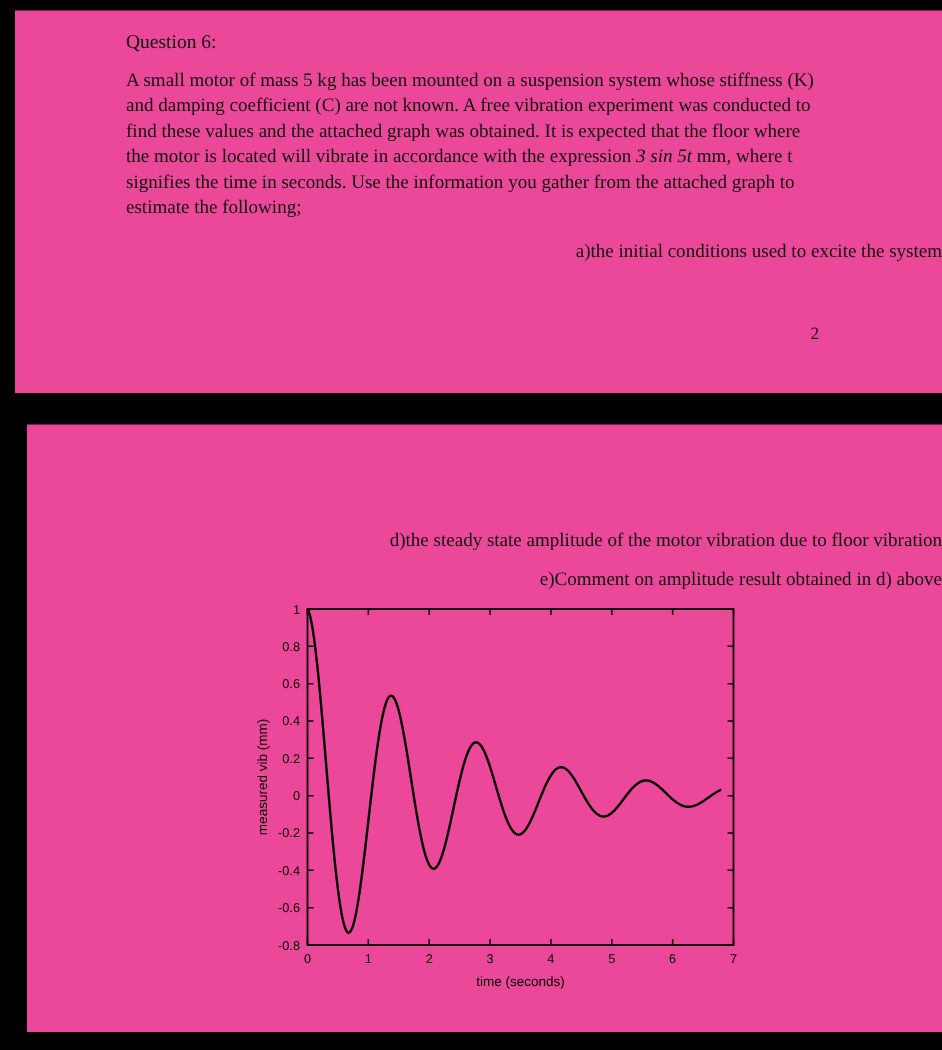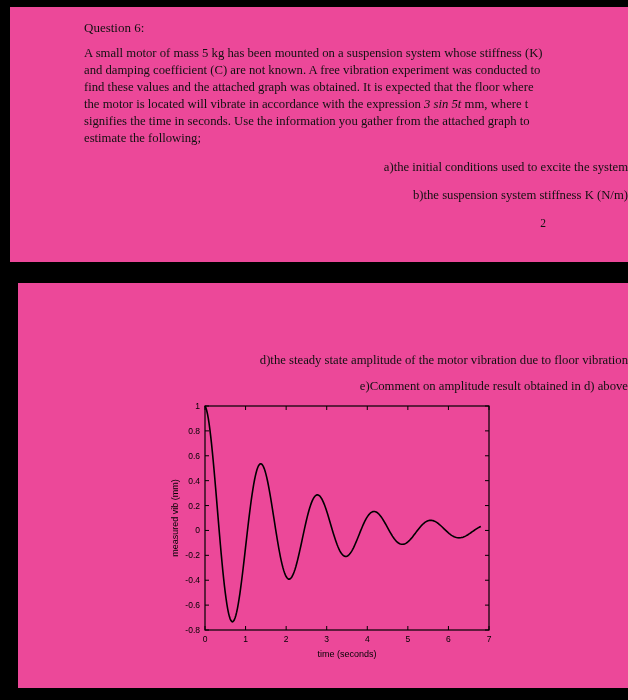--- a/index.html
+++ b/index.html
@@ -35,23 +35,20 @@
 </style>
 </head>
 <body>
 
 <div class="page" id="page1">
   <div class="q-head">Question 6:</div>
   <p class="para"><span>A small motor of mass 5 kg has been mounted on a suspension system whose stiffness (K) and damping coefficient (C) are not known. A free vibration experiment was conducted to find these values and the attached graph was obtained. It is expected that the floor where the motor is located will vibrate in accordance with the expression </span><i>3 sin 5t</i><span> mm, where t signifies the time in seconds. Use the information you gather from the attached graph to estimate the following;</span></p>
 
   <div class="item">
     <span class="marker">a)</span><span>the initial conditions used to excite the system</span>
-  </div>
-  <div class="item">
-    <span class="marker">b)</span><span>the suspension system stiffness K (N/m)</span>
   </div>
 
   <div class="pagenum">2</div>
 </div>
 
 <div class="page" id="page2">
   <div class="item item-d">
     <span class="marker">d)</span><span>the steady state amplitude of the motor vibration due to floor vibration</span>
   </div>
   <div class="item item-e">

